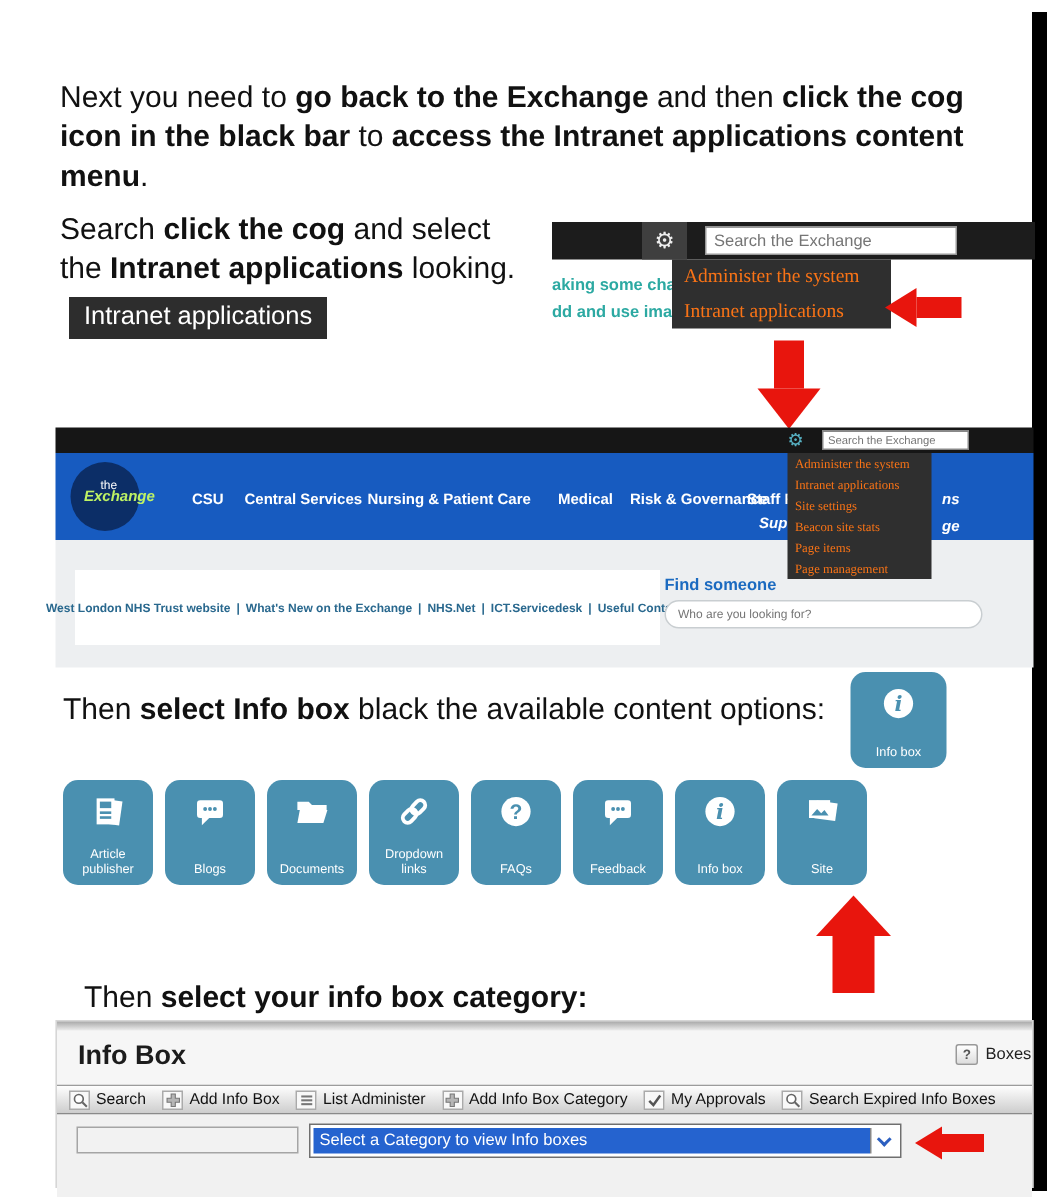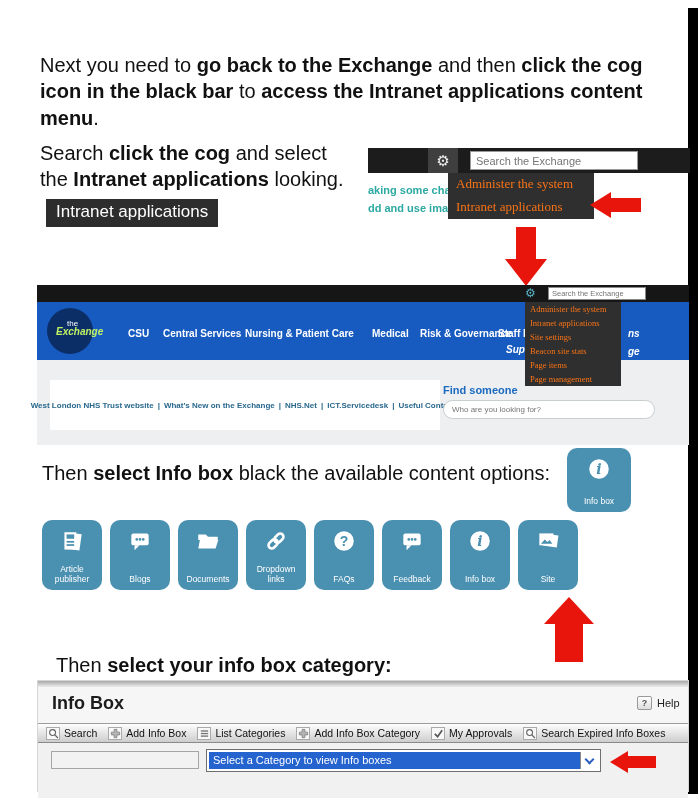--- a/index.html
+++ b/index.html
@@ -254,21 +254,21 @@
     </div>
 
   <p id="step3" class="abs doctext"><span>Then </span><span class="b">select your info box category:</span></p>
 
   <div id="panel" class="abs">
     <div class="p-strip"></div>
     <div class="p-header">
       <div class="p-title">Info Box</div>
       <div class="p-help">
         <span class="qbox">?</span>
-        <span>Help</span>
+        <span>Boxes</span>
       </div>
     </div>
     <div class="p-toolbar">
       <span class="tb-item">
         <span class="tb-ico">
             <svg width="11" height="11" viewBox="0 0 12 12">
               <circle cx="5" cy="5" r="3.2" fill="#fff" stroke="#666" stroke-width="1.2"></circle>
               <line x1="7.5" y1="7.5" x2="10.8" y2="10.8" stroke="#666" stroke-width="1.5"></line>
             </svg>
           </span>
@@ -283,21 +283,21 @@
         <span>Add Info Box</span>
       </span>
       <span class="tb-item">
         <span class="tb-ico">
             <svg width="11" height="11" viewBox="0 0 12 12">
               <rect x="2" y="2.5" width="8" height="1.5" fill="#777"></rect>
               <rect x="2" y="5.3" width="8" height="1.5" fill="#777"></rect>
               <rect x="2" y="8.1" width="8" height="1.5" fill="#777"></rect>
             </svg>
           </span>
-        <span>List Categories</span>
+        <span>List Administer</span>
       </span>
       <span class="tb-item">
         <span class="tb-ico">
             <svg width="11" height="11" viewBox="0 0 12 12">
               <path d="M4.5 1.5 h3 v3 h3 v3 h-3 v3 h-3 v-3 h-3 v-3 h3 z" fill="#b5b5b5" stroke="#777" stroke-width="0.8"></path>
             </svg>
           </span>
         <span>Add Info Box Category</span>
       </span>
       <span class="tb-item">

